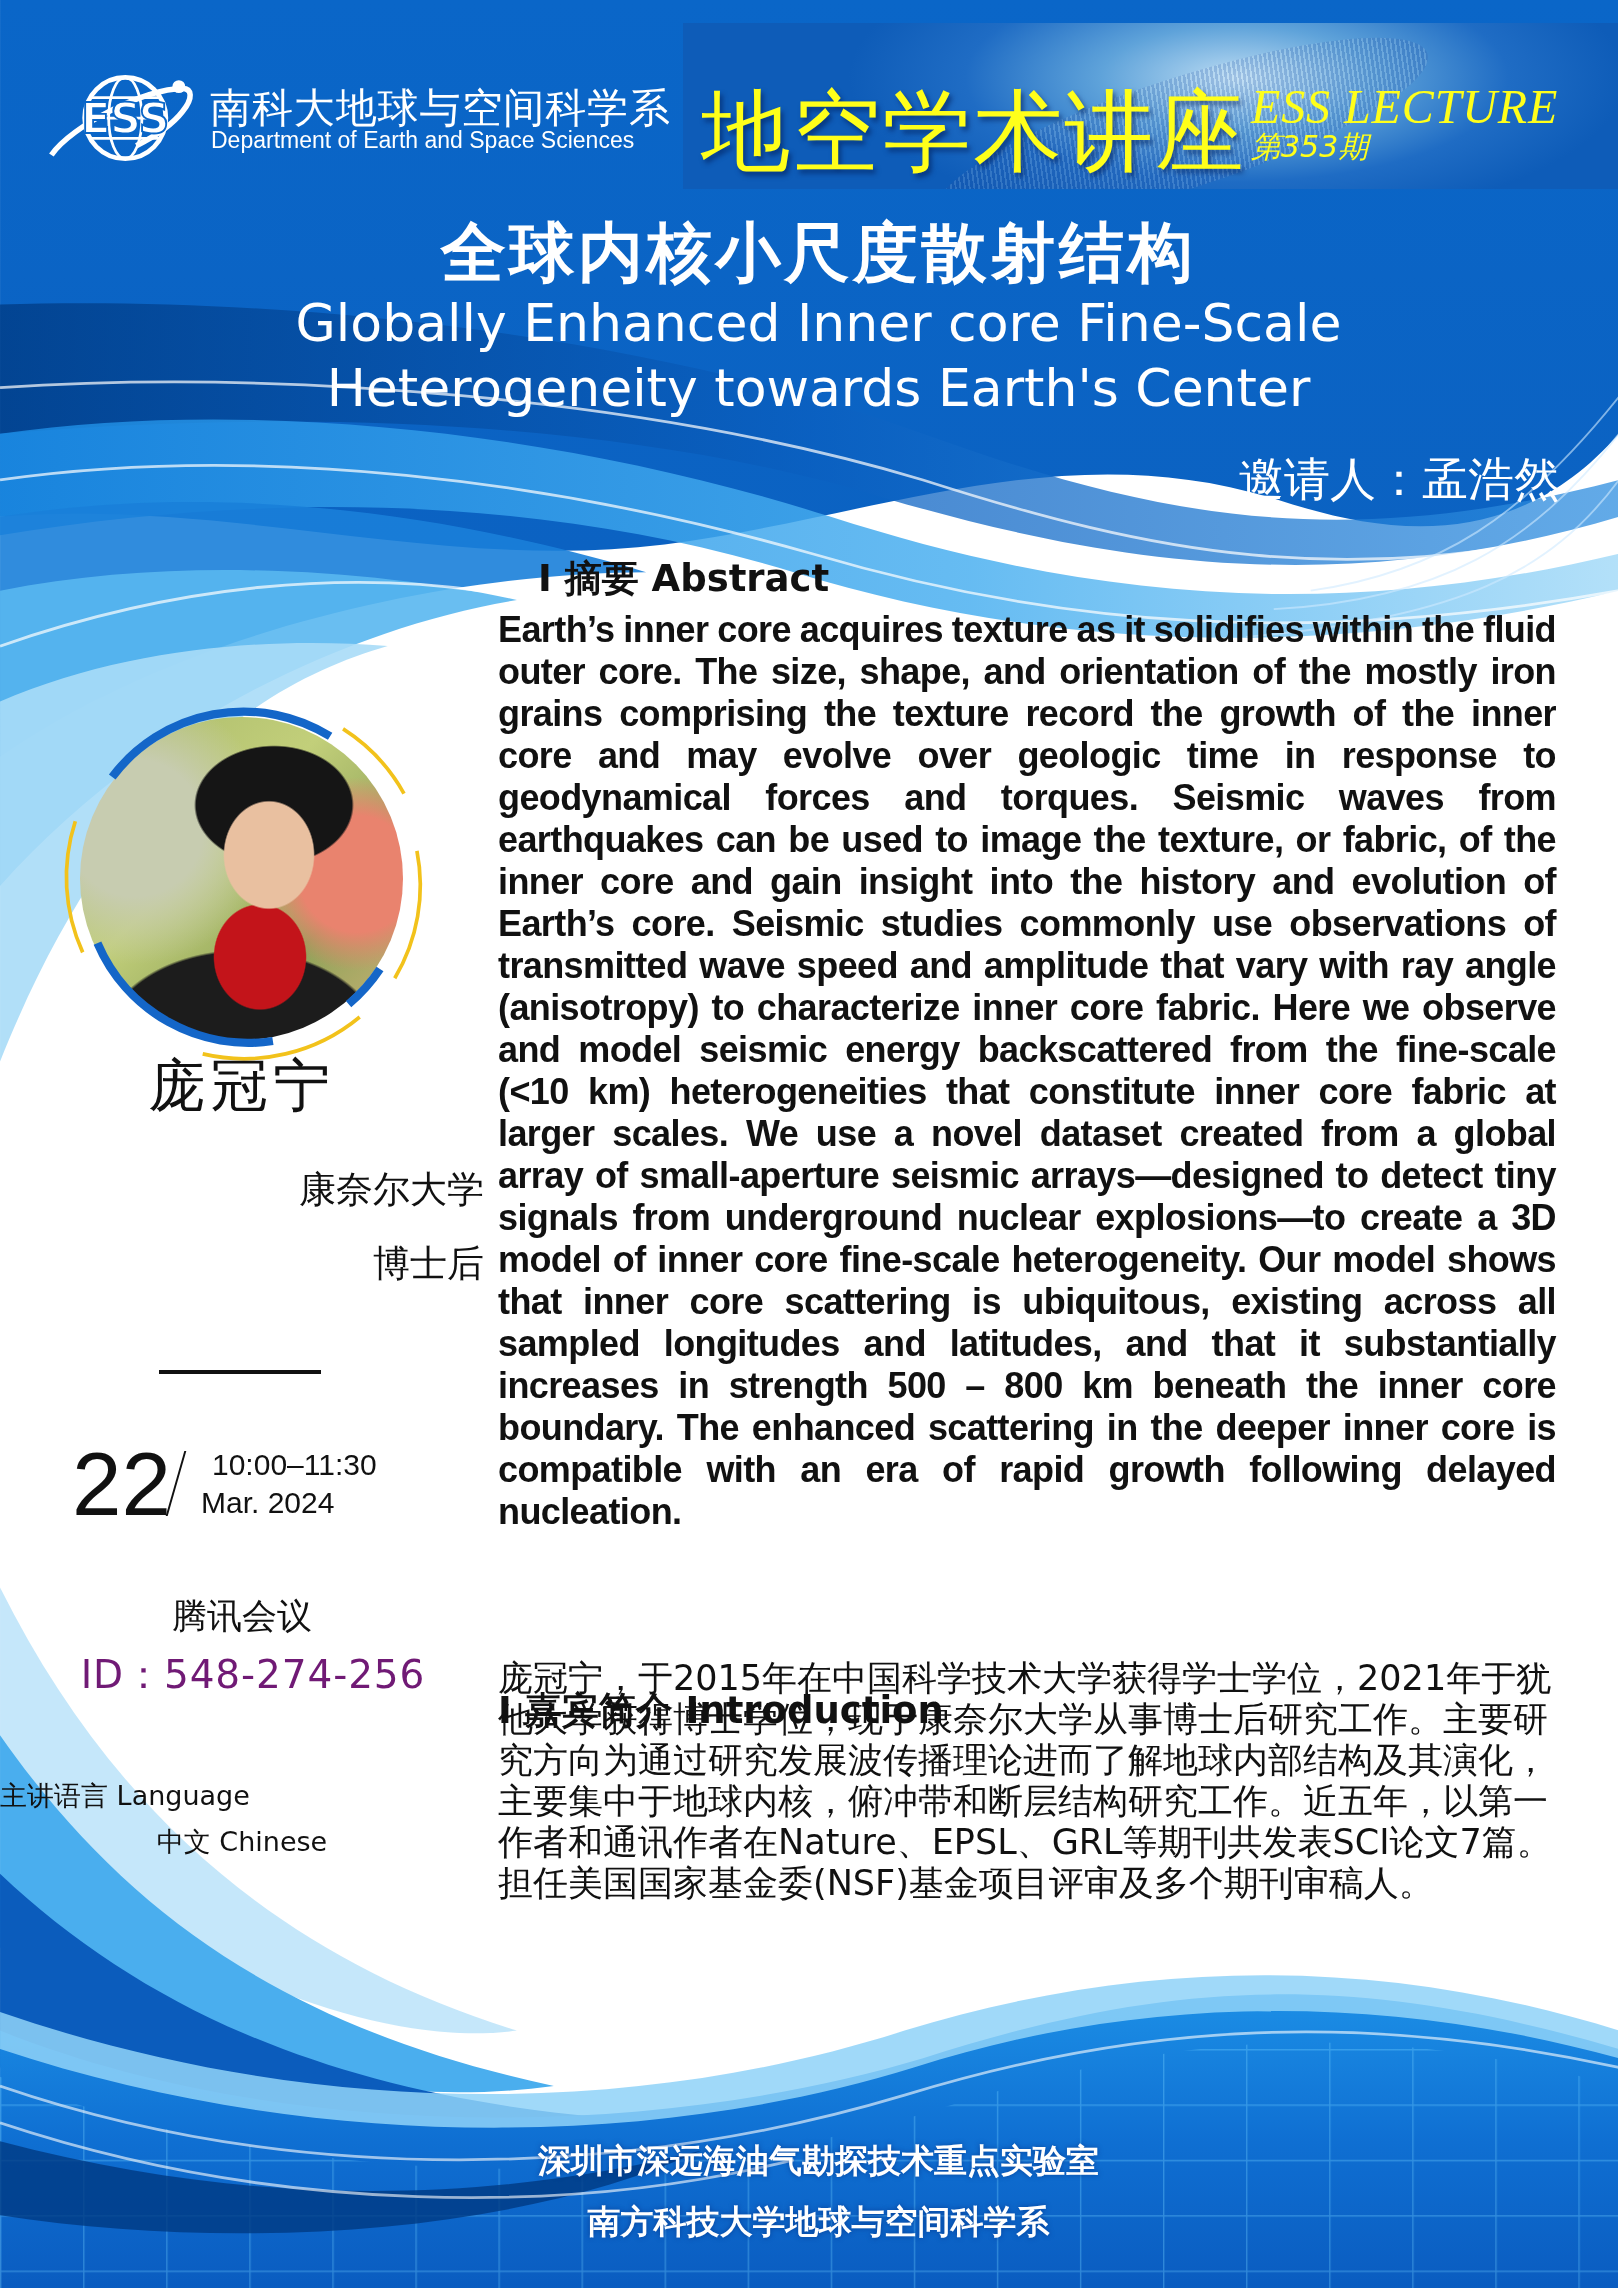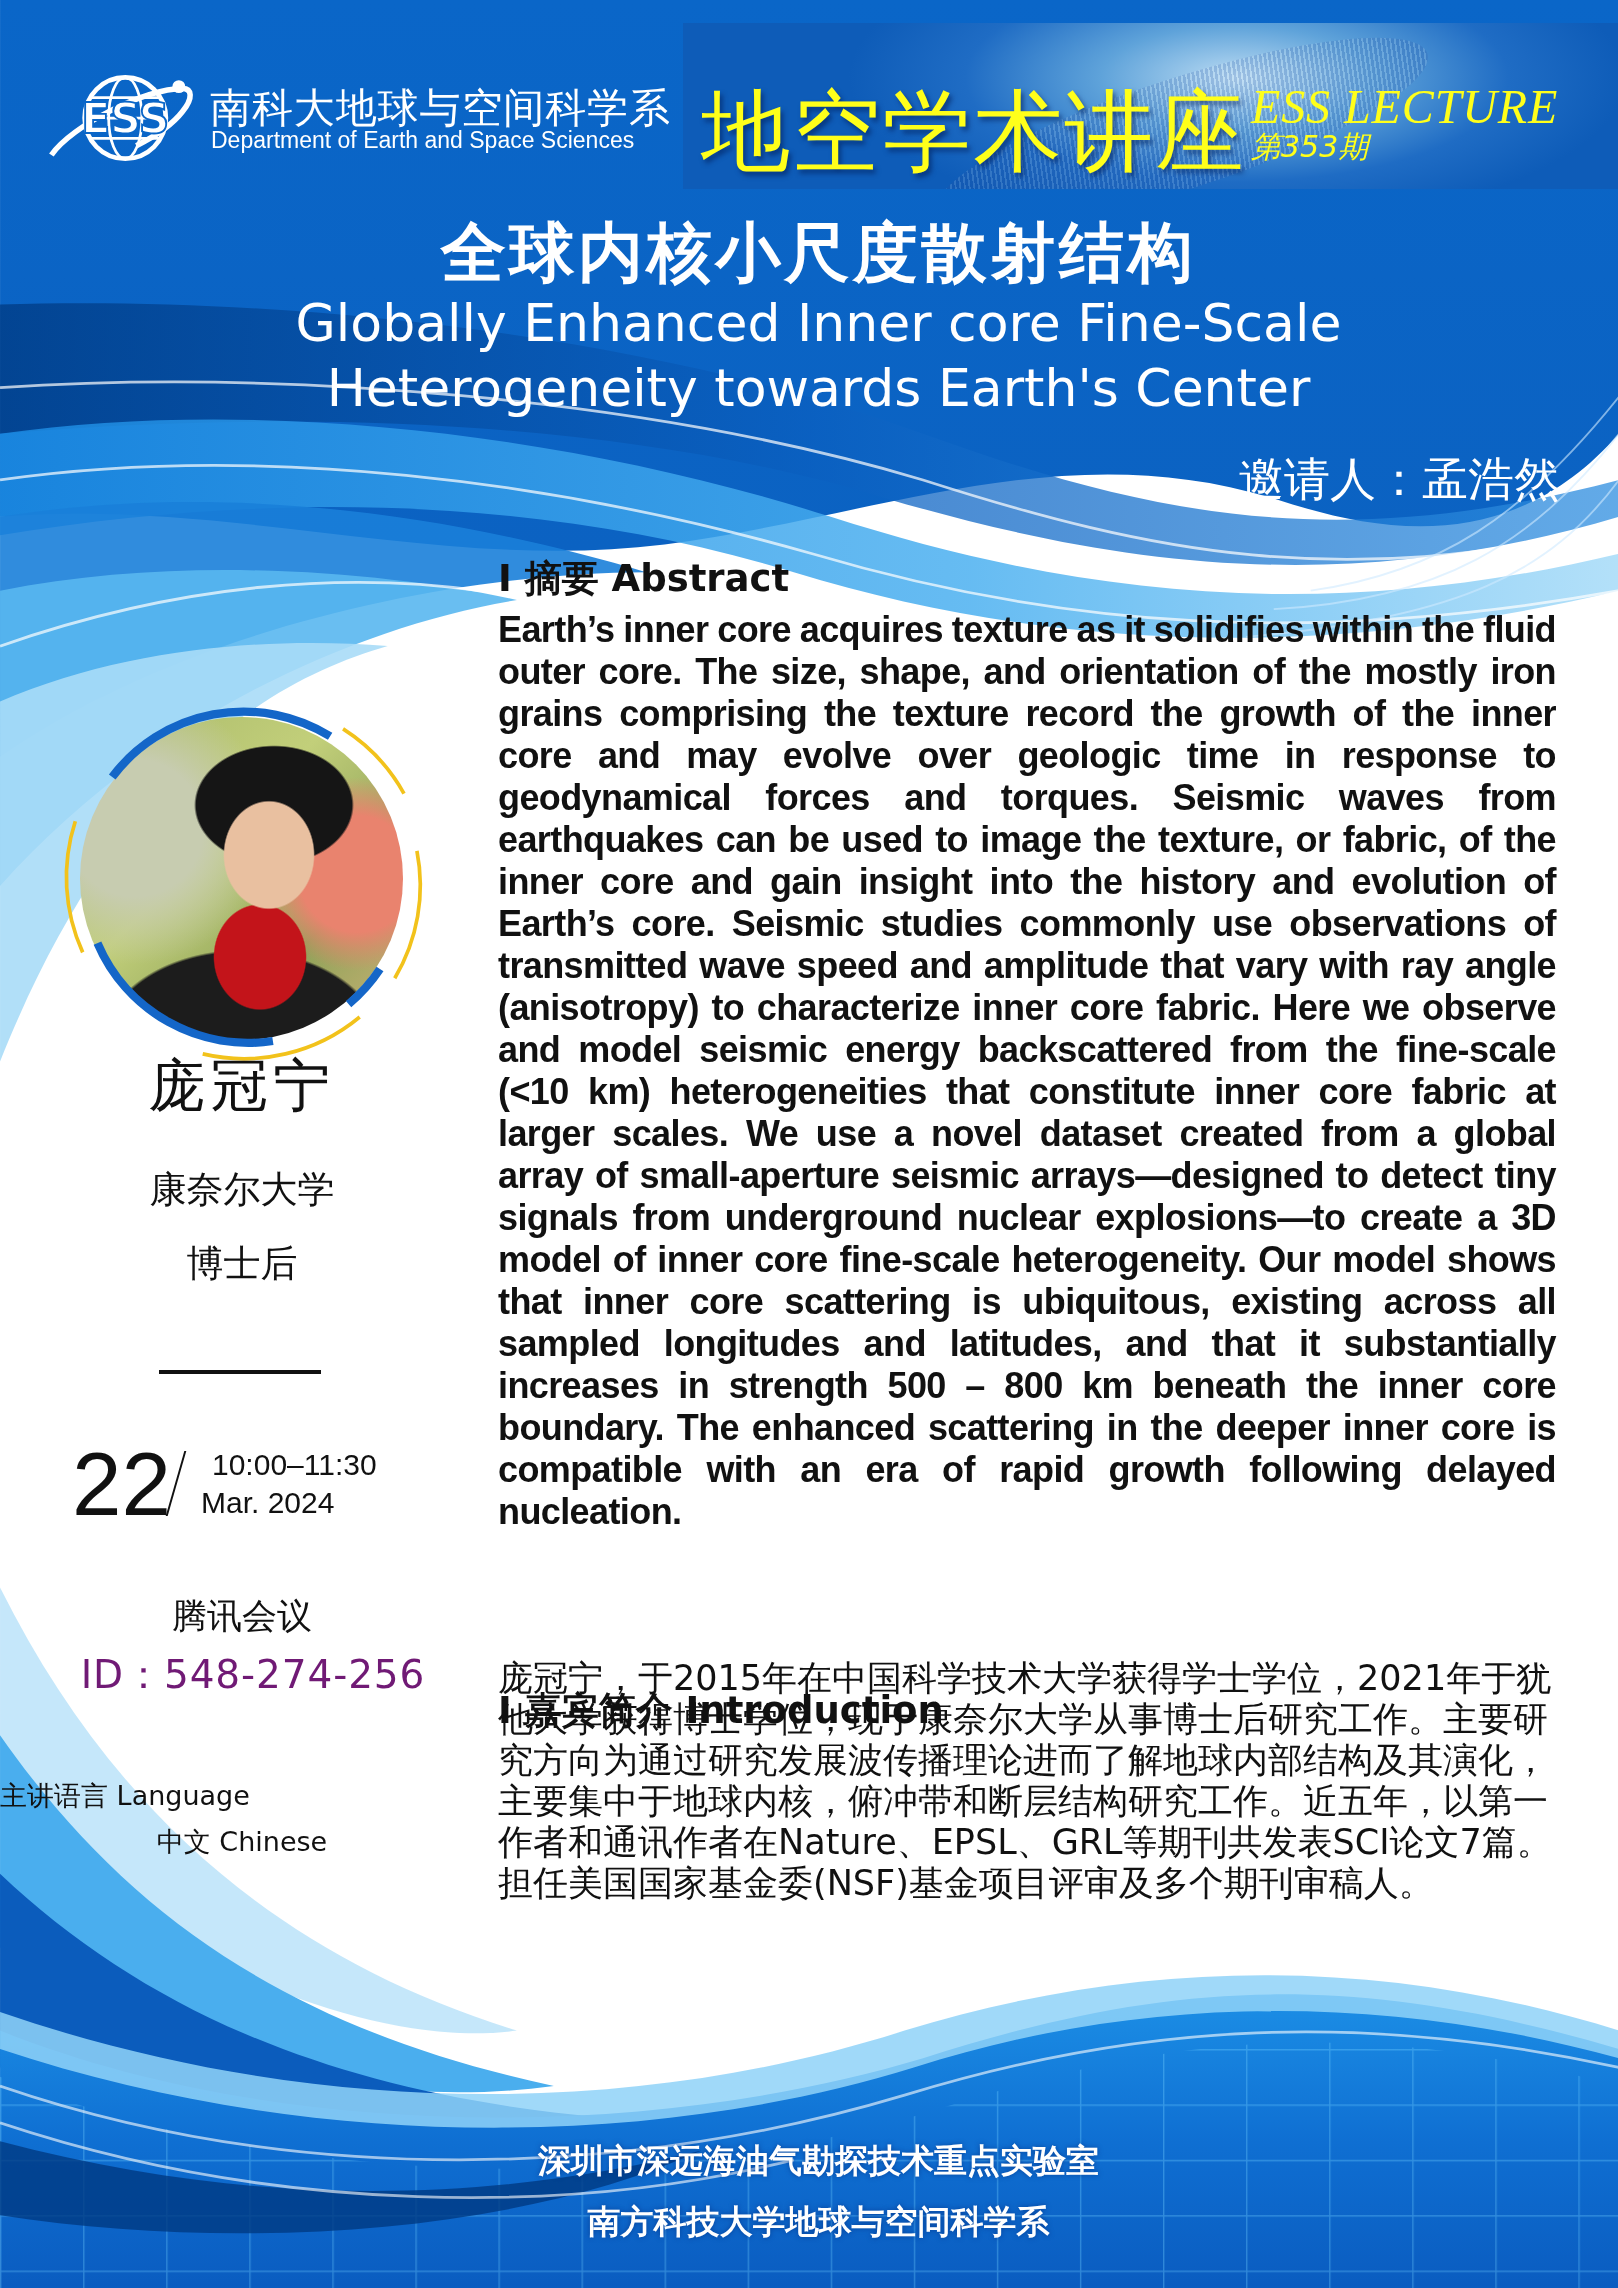--- a/index.html
+++ b/index.html
@@ -31,36 +31,36 @@
     background:
       radial-gradient(ellipse 74px 88px at 189px 138px, #e9c0a0 0 60%, transparent 62%),
       radial-gradient(ellipse 111px 83px at 194px 88px, #151515 0 70%, transparent 72%),
       radial-gradient(ellipse 65px 74px at 180px 240px, #c3141a 0 70%, transparent 72%),
       radial-gradient(ellipse 185px 129px at 162px 332px, #1c1c1c 0 75%, transparent 77%),
       radial-gradient(circle at 277px 157px, #e9836e 0 18%, transparent 30%),
       radial-gradient(circle at 55px 111px, #c7ccb0 0 20%, transparent 40%),
       linear-gradient(135deg, #a9b86a 0%, #c2cf7a 40%, #8ea258 70%, #d3b47a 100%); }
   .photo-ring { position:absolute; left:0; top:0; }
   .speaker-name { left: 0; width: 484px; top: 1048px; text-align: center; font-size: 57px; color: #111; letter-spacing: 5.5px; white-space: nowrap; }
-  .speaker-affil { left: 0; width: 484px; text-align: center; font-size: 37px; color: #111; white-space: nowrap; }
+  .speaker-affil { left: 0; width: 484px; text-align: right; font-size: 37px; color: #111; white-space: nowrap; }
   .aff1 { top: 1165px; }
   .aff2 { top: 1239px; }
   .divider { left: 159px; top: 1370px; width: 162px; height: 3.7px; background: #111; }
   .date-day { left: 72px; top: 1440px; font-size: 89px; color: #111; font-family: "Liberation Sans", sans-serif; line-height: 1; }
   .date-slash { left: 175px; top: 1451px; width: 1.8px; height: 65px; background: #111; transform: skewX(-16deg); }
   .date-time { left: 212px; top: 1447px; font-size: 30px; color: #111; font-family: "Liberation Sans", sans-serif; white-space: nowrap; line-height: 1.2; }
   .date-month { left: 201px; top: 1485px; font-size: 30px; color: #111; font-family: "Liberation Sans", sans-serif; white-space: nowrap; line-height: 1.2; }
   .meeting-app { left: 0; width: 484px; top: 1593px; text-align: center; font-size: 35px; color: #111; white-space: nowrap; }
   .meeting-id { left: 11px; width: 484px; top: 1648px; text-align: center; font-size: 39px; color: #701a75; white-space: nowrap; font-family: "DejaVu Sans", sans-serif; letter-spacing: 0.9px; }
   .lang-label { left: 0; width: 484px; top: 1778px; text-align: left; font-size: 27px; color: #111; white-space: nowrap; }
   .lang-value { left: 0; width: 484px; top: 1824px; text-align: center; font-size: 27px; color: #111; white-space: nowrap; }
 
   
   .sec-head { left: 498px; font-size: 37px; font-weight: bold; color: #111; white-space: nowrap; font-family: "DejaVu Sans", sans-serif; }
-  .abs-head { top: 554px; }
+  .abs-head { top: 554px; margin-left: 40px; }
   .intro-head { top: 1686px; text-align: right; }
   .abstract-body { left: 498px; top: 609px; width: 1058px; font-size: 36px; line-height: 42px; color: #111; text-align: justify;
     font-family: "Liberation Sans", sans-serif; font-weight: bold; letter-spacing: -0.6px; word-spacing: -0.9px; }
   .intro-body { left: 498px; top: 1658px; width: 1058px; font-size: 35px; line-height: 41px; color: #111;
     font-family: "DejaVu Sans", sans-serif; }
 
   
   .footer-line { left: 0; width: 1637px; text-align: center; font-size: 33px; color: #fff; white-space: nowrap; font-weight: bold; text-shadow: 0 0 5.5px rgba(0,40,120,.6); }
   .f1 { top: 2139px; }
   .f2 { top: 2200px; }

